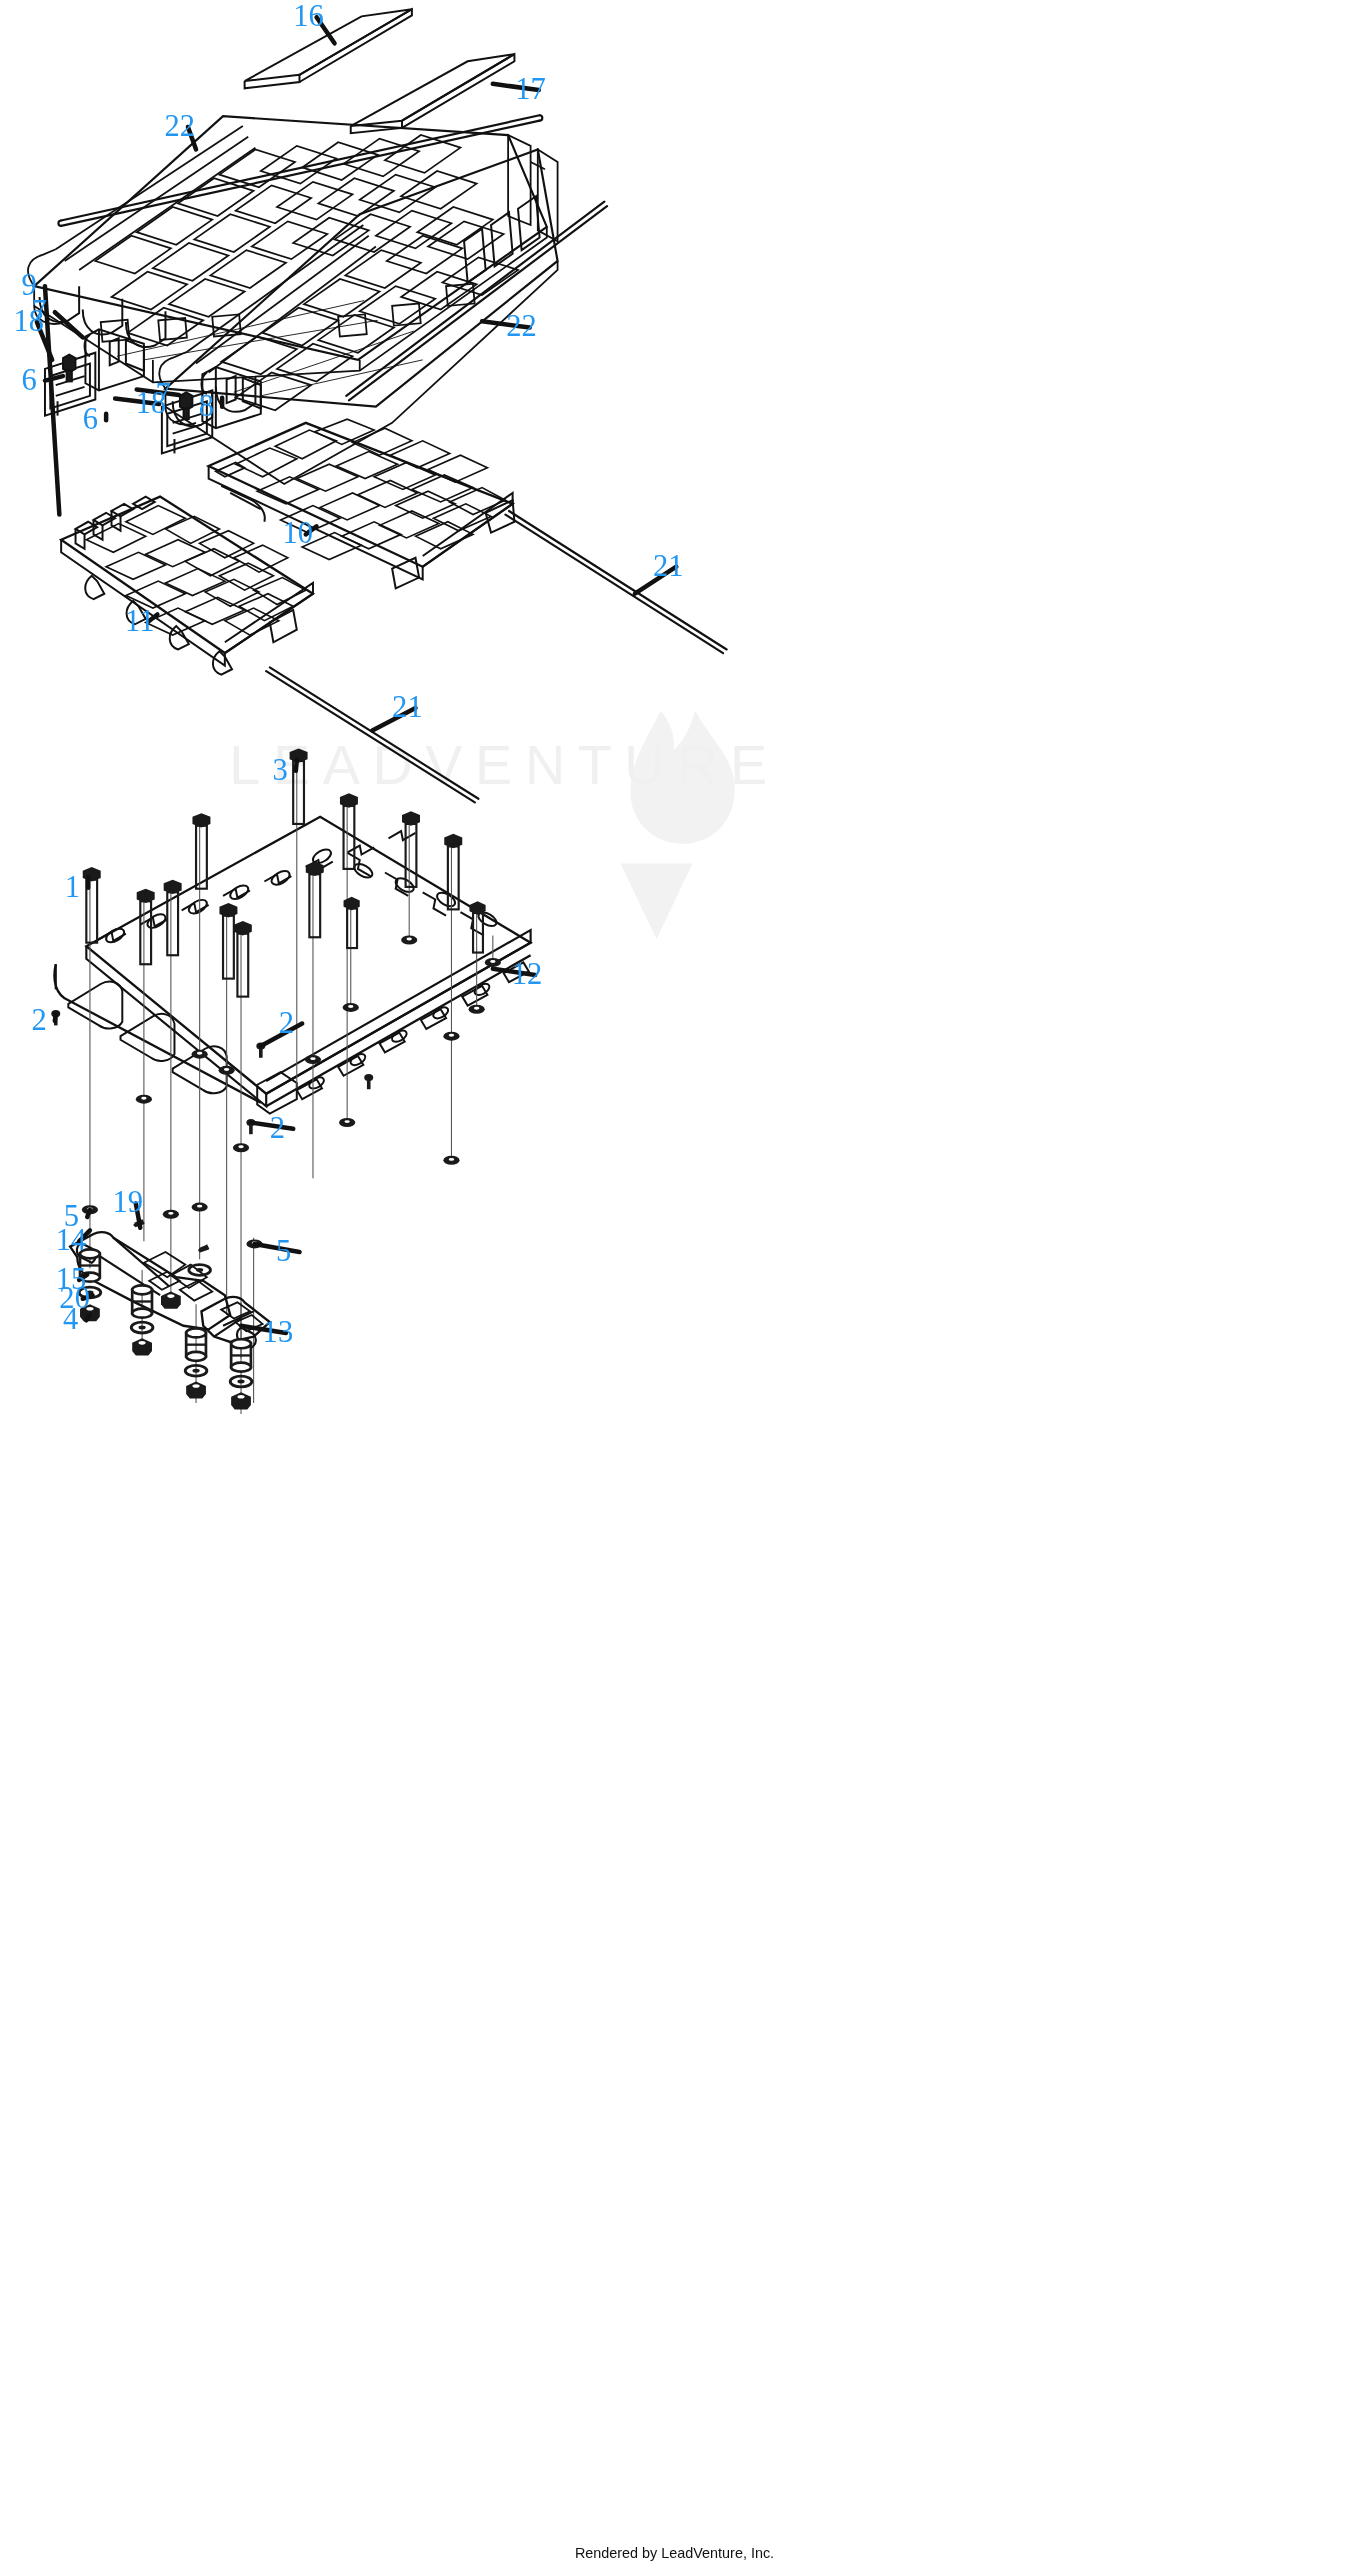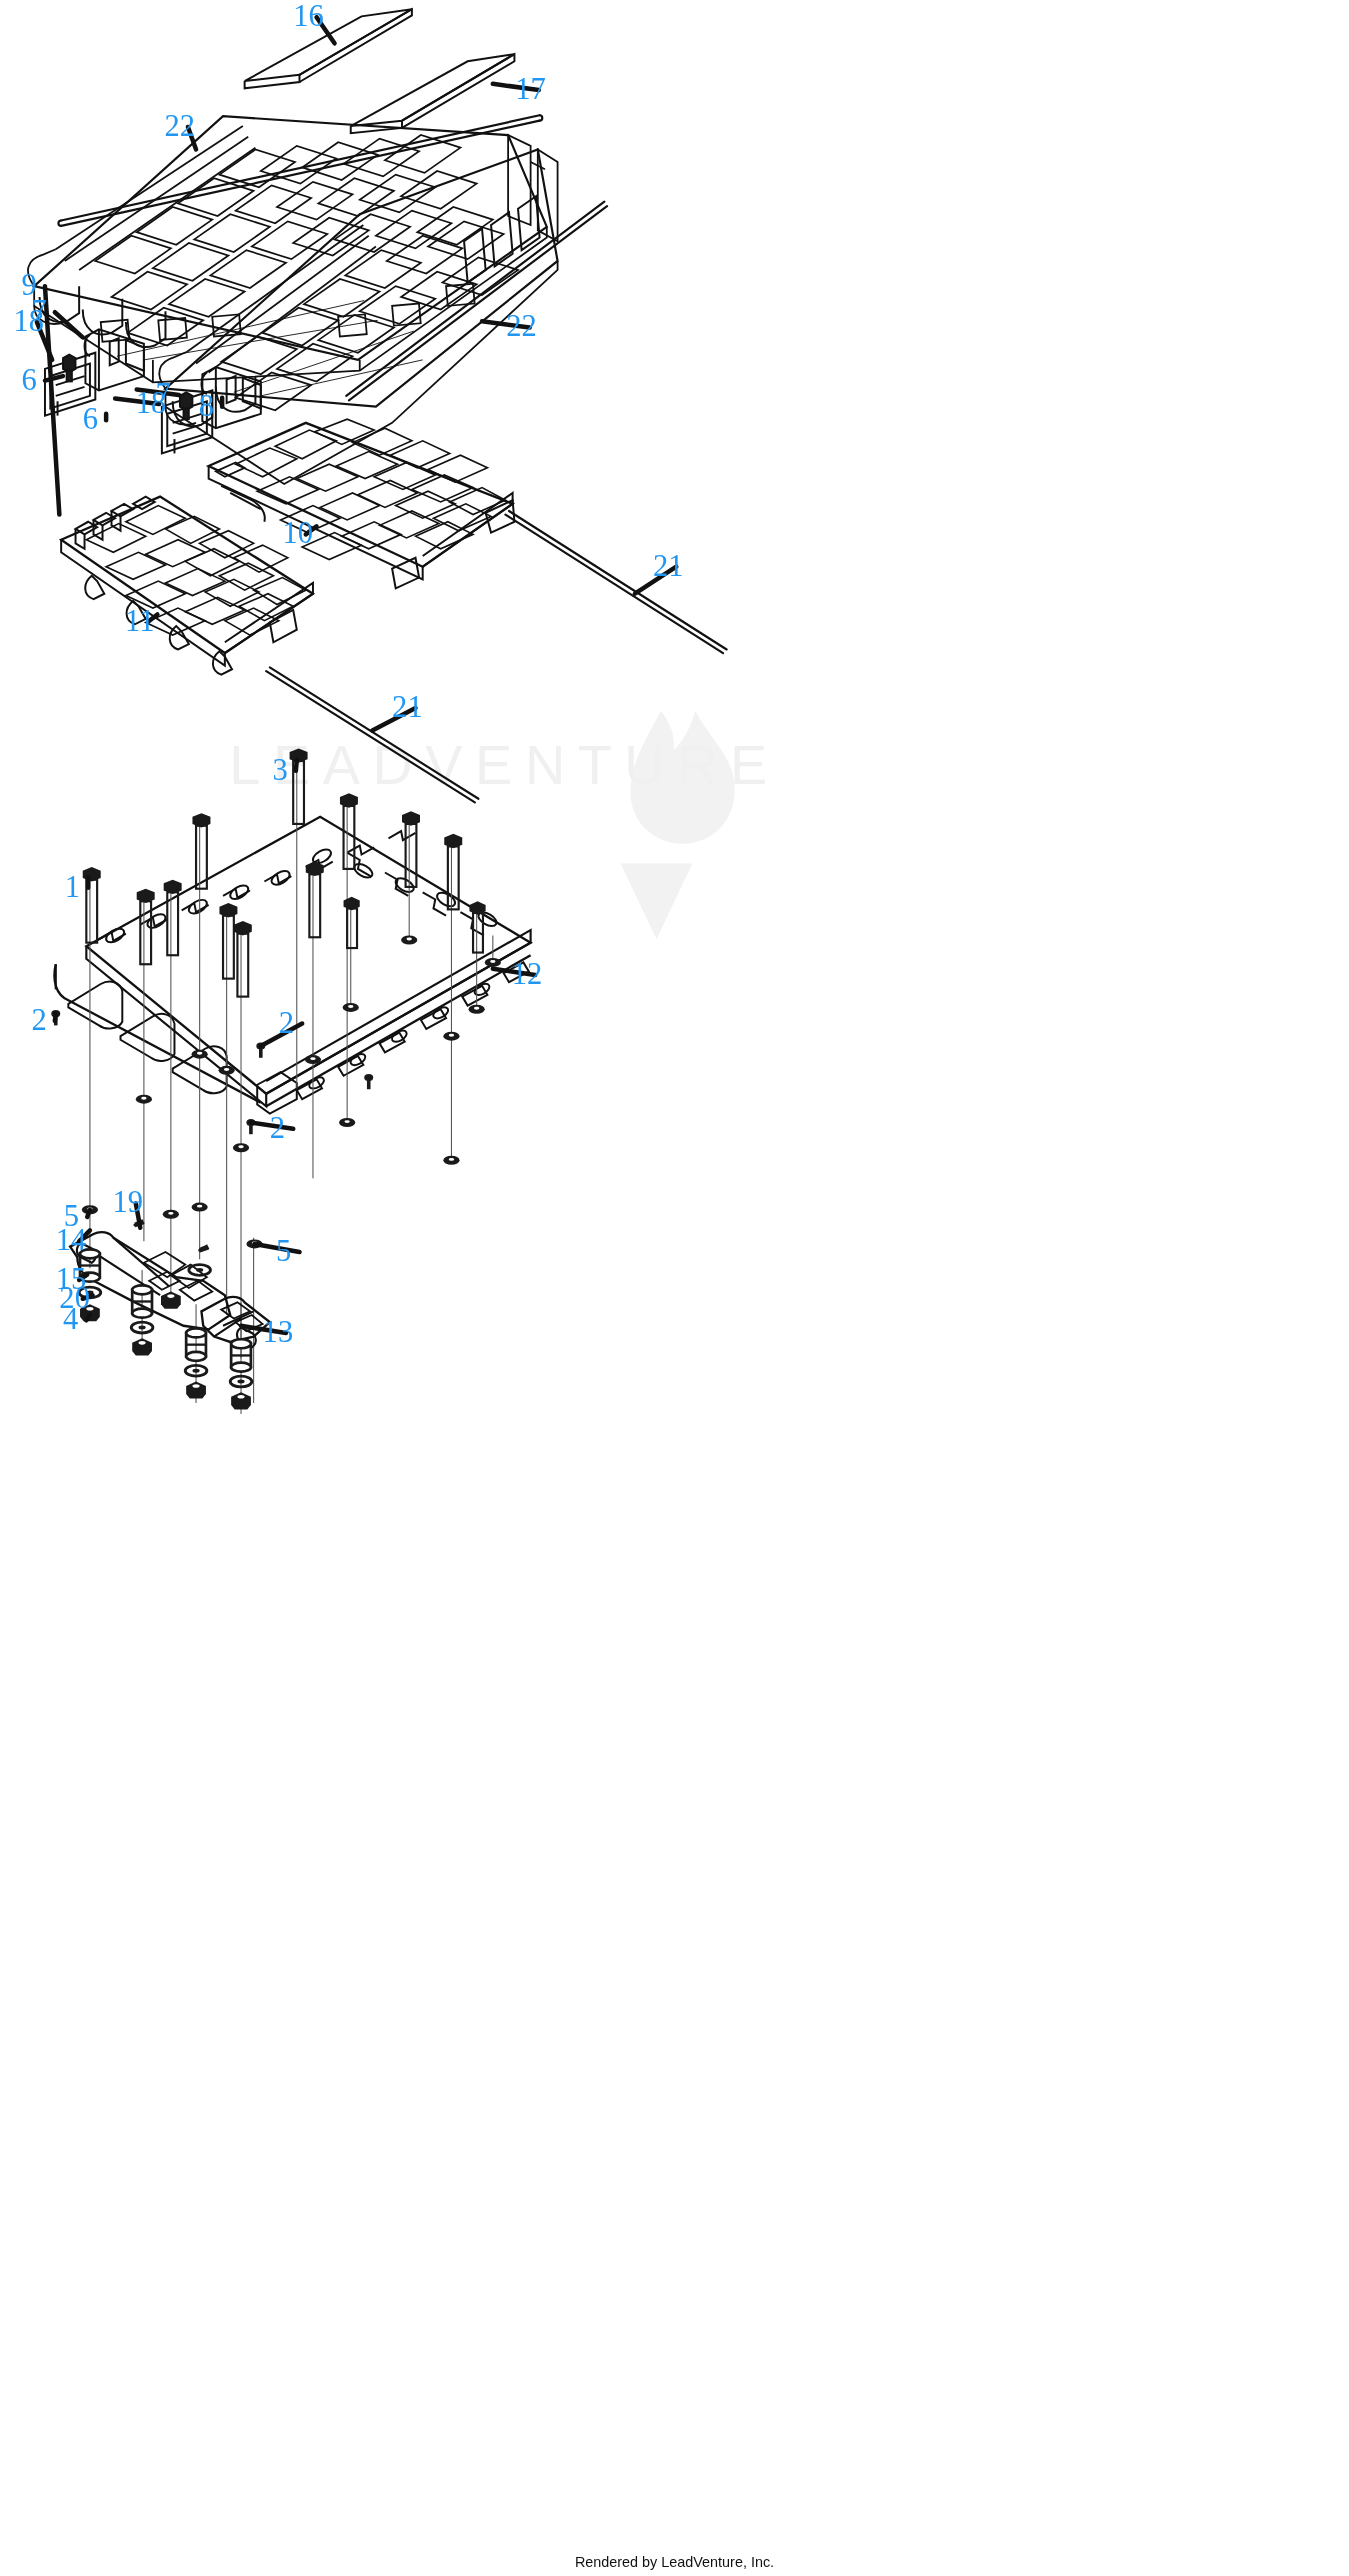--- a/index.html
+++ b/index.html
@@ -1,21 +1,21 @@
 <!DOCTYPE html>
 <html style="font-size:14.4px"><head>
 <meta charset="utf-8">
 <style>
   html,body{margin:0;padding:0;background:#ffffff;}
   body{width:1349px;height:2576px;position:relative;overflow:hidden;
        font-family:"Liberation Sans", sans-serif;}
   #stage{position:absolute;inset:0;width:1349px;height:2576px;}
   svg#diagram{position:absolute;left:0;top:0;width:1349px;height:2576px;}
   .callout{fill:#2196f3;font-family:"Liberation Serif", serif;font-size:34px;}
-  .footer{position:absolute;left:0;bottom:6px;width:100%;text-align:center;
+  .footer{position:absolute;left:0;bottom:15px;width:100%;text-align:center;
           font-family:"Liberation Sans", sans-serif;font-size:14.4px;color:#111;}
   .wm{fill:#f2f2f2;}
   .wmtext{fill:#f0f0f0;font-family:"Liberation Sans", sans-serif;
           font-size:62px;letter-spacing:14px;}
 </style>
 </head>
 <body>
 
 <div id="stage">
 

